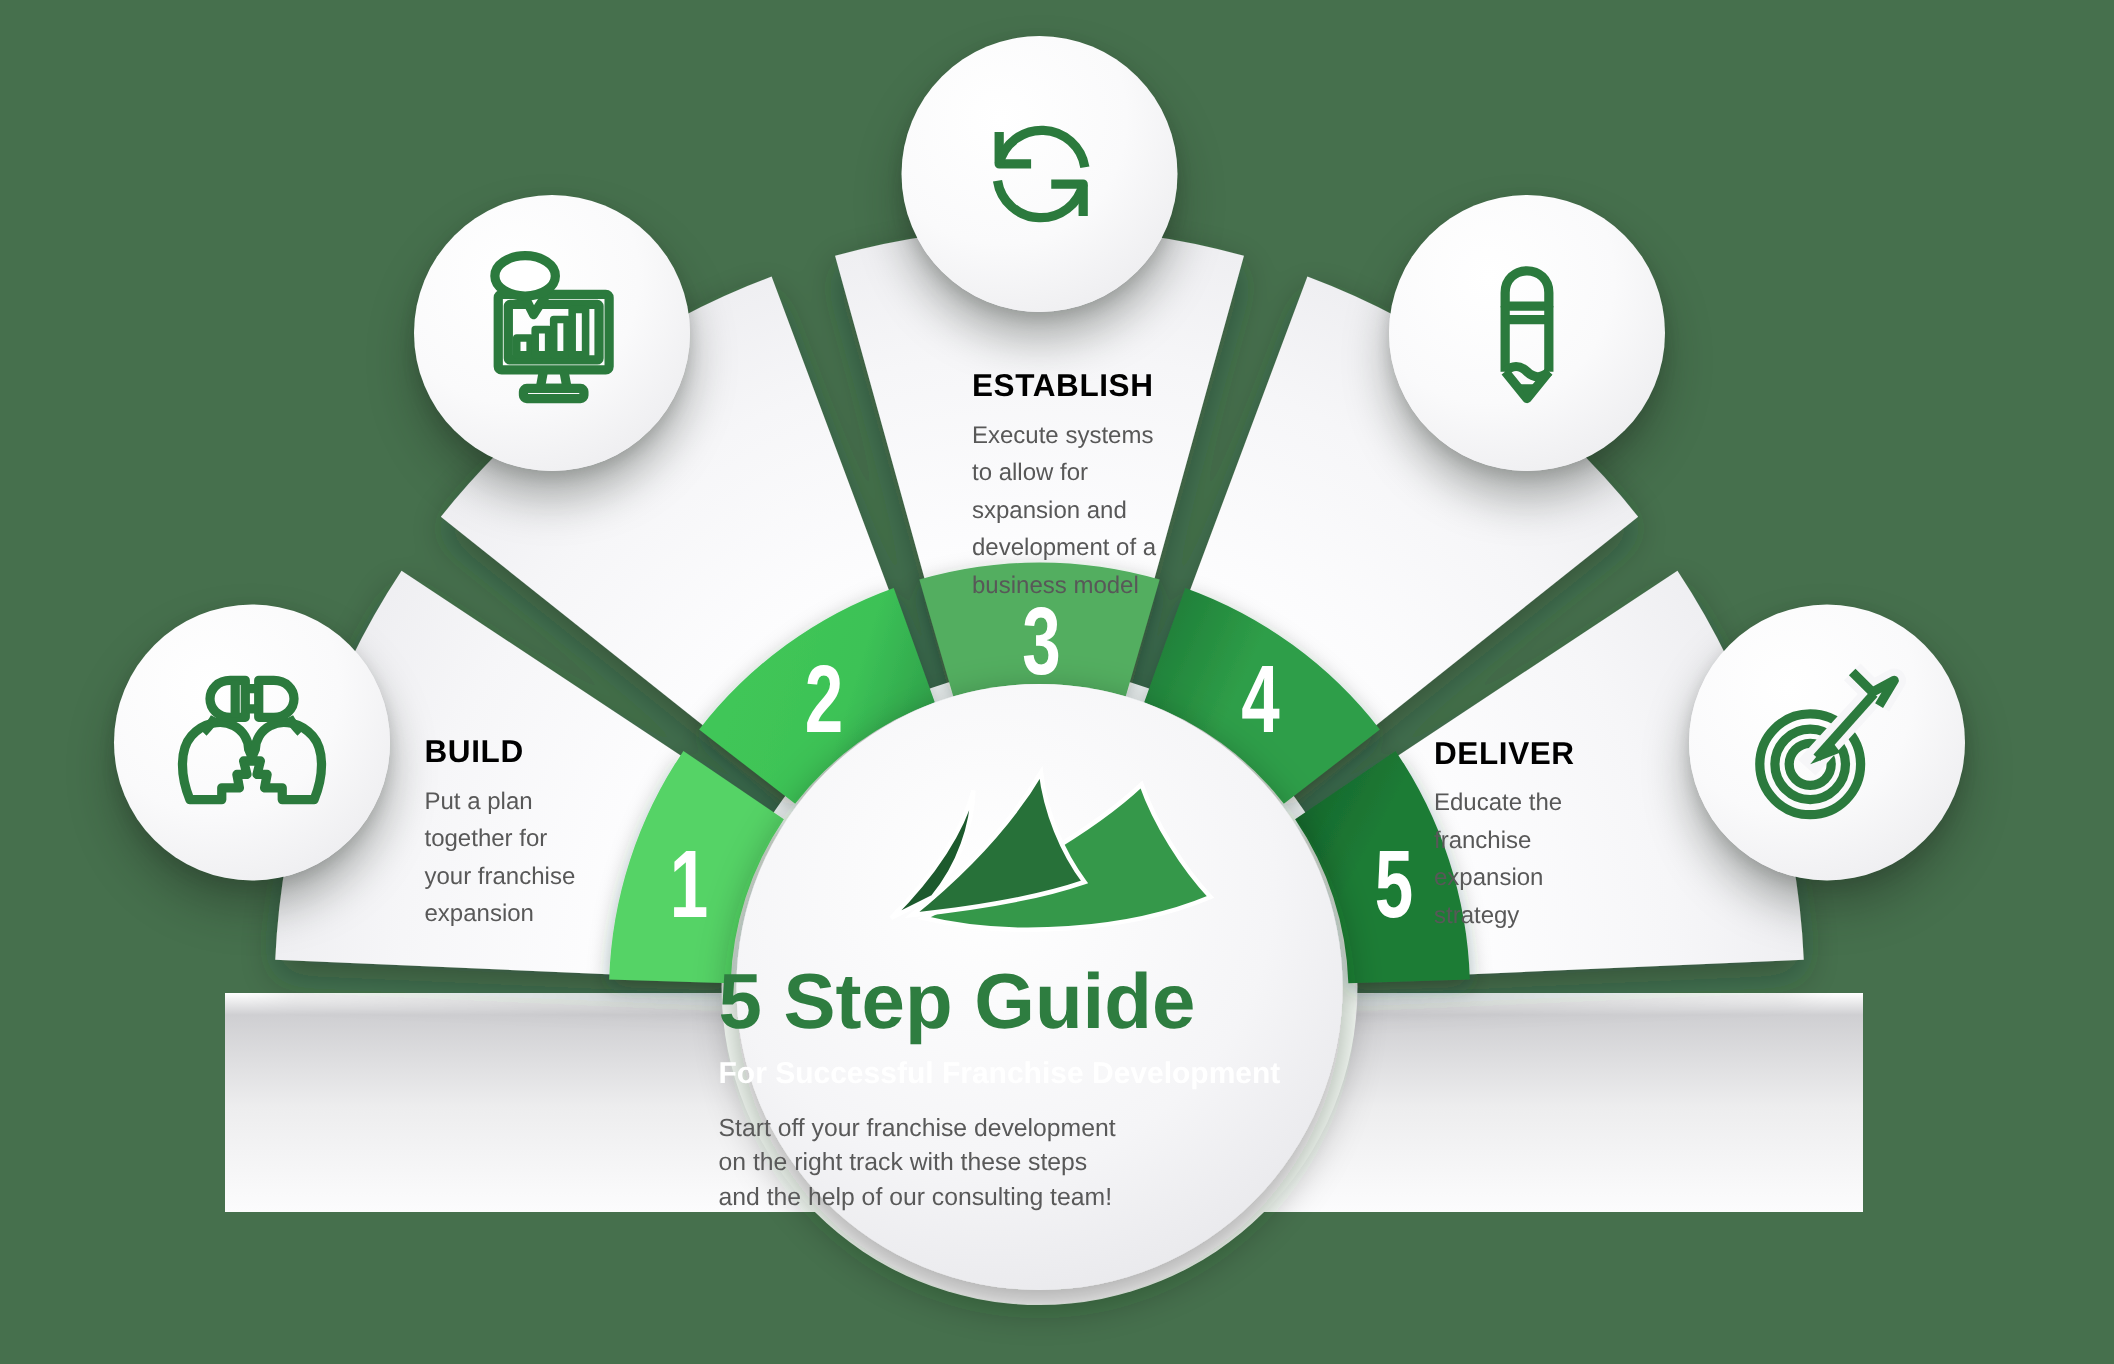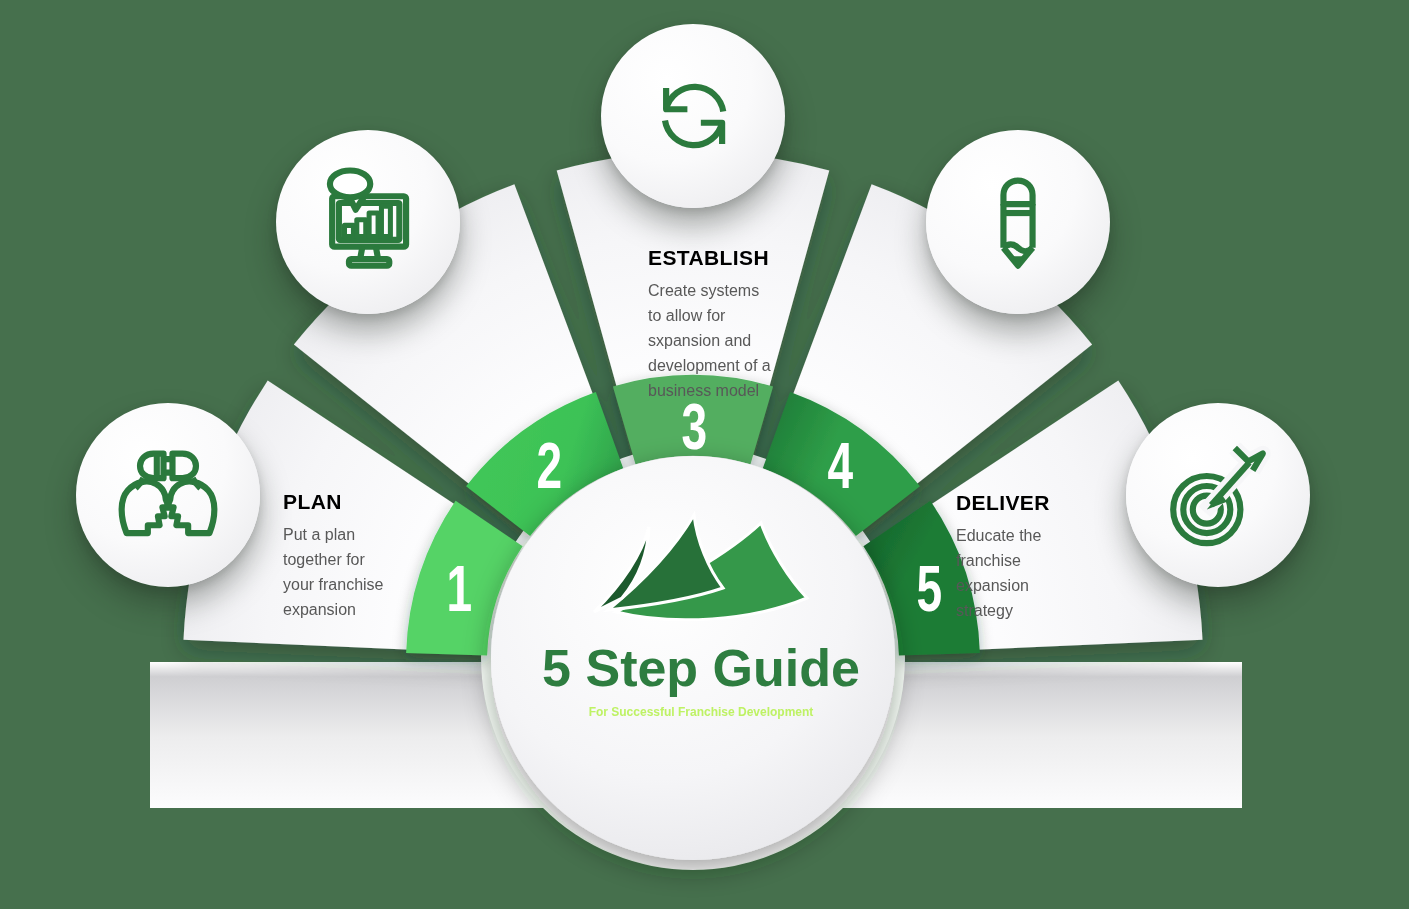--- a/index.html
+++ b/index.html
@@ -22,24 +22,24 @@
     transform:translate(-50%,-50%) scaleX(.72);
     line-height:1;letter-spacing:-1px;
   }
   .step-text{position:absolute;}
   .step-title{
     font-size:21px;font-weight:700;color:#000000;letter-spacing:.4px;
     margin-bottom:8px;
   }
   .step-desc div{font-size:16px;color:#585858;line-height:25px;}
   .center-text{
-    position:absolute;left:479px;top:641px;width:444px;text-align:center;
+    position:absolute;left:479px;top:641px;width:444px;
   }
   .center-title{font-size:52px;font-weight:700;color:#2e7d40;line-height:1.05;}
-  .center-subtitle{font-size:12px;font-weight:700;color:#bef264;margin-top:9px;}
+  .center-subtitle{font-size:20px;font-weight:700;color:#ffffff;margin-top:9px;}
   .center-desc{margin-top:13px;}
   .center-desc div{font-size:16.5px;color:#595959;line-height:23px;}
 </style>
 </head>
 <body>
 
 <div class="stage">
 
   <svg class="base" width="1409" height="909" viewBox="0 0 1409 909">
     <defs>
@@ -186,35 +186,35 @@
     </svg>
   </div>
 
   <div class="seg-num" style="left:459px;top:589px">1</div>
   <div class="seg-num" style="left:549px;top:466px">2</div>
   <div class="seg-num" style="left:694px;top:427px">3</div>
   <div class="seg-num" style="left:840px;top:466px">4</div>
   <div class="seg-num" style="left:929px;top:589px">5</div>
 
   <div class="step-text" style="left:283px;top:490px">
-    <div class="step-title">PLAN</div>
+    <div class="step-title">BUILD</div>
     <div class="step-desc">
       <div>Put a plan</div>
       <div>together for</div>
       <div>your franchise</div>
       <div>expansion</div>
       <div></div>
     </div>
   </div>
 
 
   <div class="step-text" style="left:648px;top:246px">
     <div class="step-title">ESTABLISH</div>
     <div class="step-desc">
-      <div>Create systems</div>
+      <div>Execute systems</div>
       <div>to allow for</div>
       <div>sxpansion and</div>
       <div>development of a</div>
       <div>business model</div>
     </div>
   </div>
 
 
   <div class="step-text" style="left:956px;top:491px">
     <div class="step-title">DELIVER</div>
@@ -223,15 +223,20 @@
       <div>franchise</div>
       <div>expansion</div>
       <div>strategy</div>
       <div></div>
     </div>
   </div>
 
   <div class="center-text">
     <div class="center-title">5 Step Guide</div>
     <div class="center-subtitle">For Successful Franchise Development</div>
+    <div class="center-desc">
+      <div>Start off your franchise development</div>
+      <div>on the right track with these steps</div>
+      <div>and the help of our consulting team!</div>
+    </div>
   </div>
 
 </div>
 
 </body></html>

